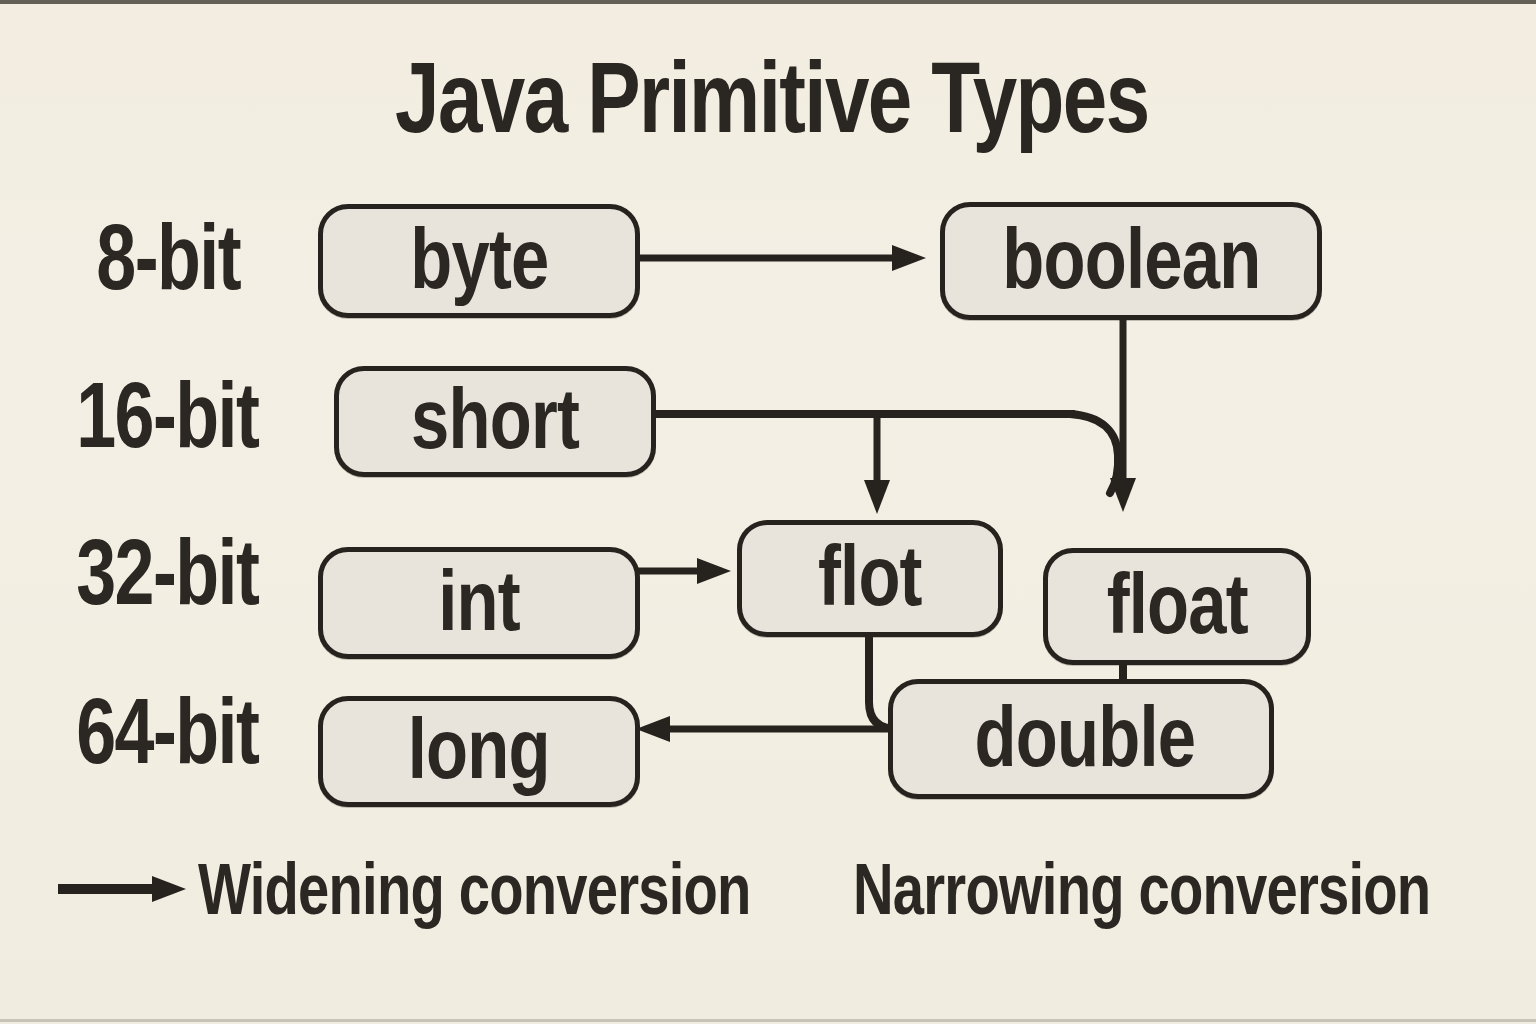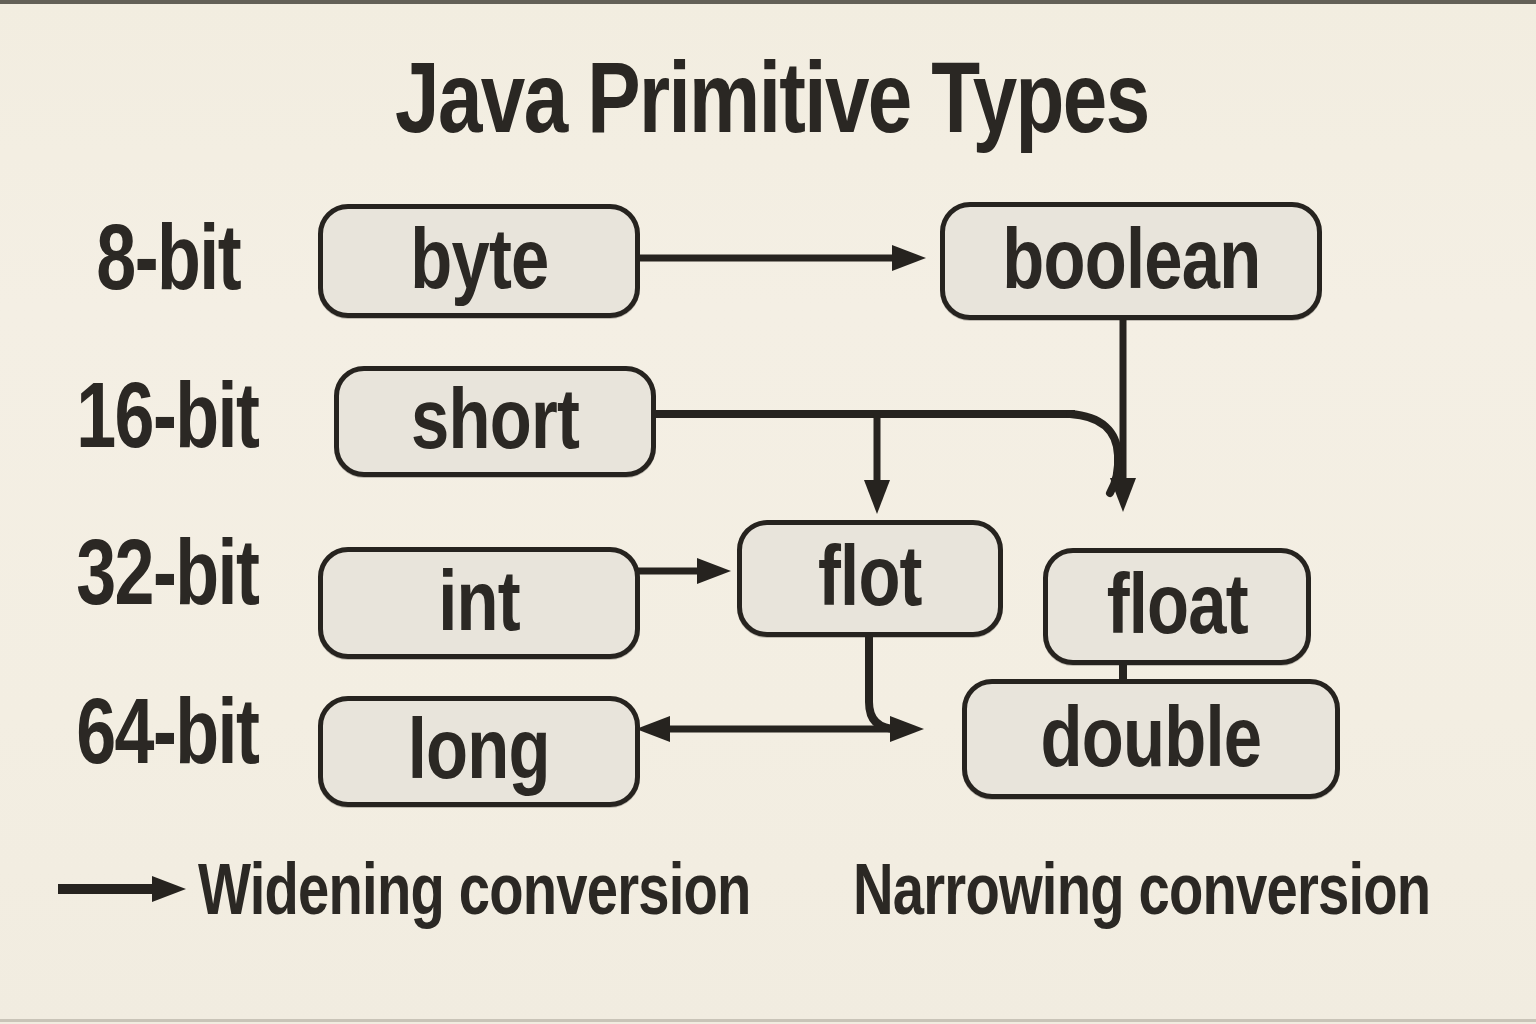--- a/index.html
+++ b/index.html
@@ -35,21 +35,21 @@
     transform:scaleX(0.8);transform-origin:50% 50%;white-space:nowrap;
     padding-bottom:6px;
   }
   .n-byte   {left:318px; top:204px; width:312px; height:104px;}
   .n-boolean{left:940px; top:202px; width:372px; height:108px;}
   .n-short  {left:334px; top:366px; width:312px; height:101px;}
   .n-int    {left:318px; top:523px; width:312px; height:102px;margin-top:24px;}
   .n-flot   {left:737px; top:520px; width:256px; height:107px;text-align:center;}
   .n-float  {left:1043px;top:520px; width:258px; height:107px;margin-top:28px;}
   .n-long   {left:318px; top:696px; width:312px; height:101px;}
-  .n-double {left:962px; top:679px; width:368px; height:110px;}
+  .n-double {left:888px; top:679px; width:368px; height:110px;padding-left:8px;}
   .wires{position:absolute;left:0;top:0;width:1536px;height:1024px;}
   .legend-text{
     position:absolute;top:846px;height:86px;line-height:86px;
     font-size:72px;font-weight:700;letter-spacing:-1px;color:#2b2824;
     transform:scaleX(0.78);transform-origin:0 50%;white-space:nowrap;
   }
   .lg-widening{left:198px;}
   .lg-narrowing{left:853px;}
 </style>
 </head>

